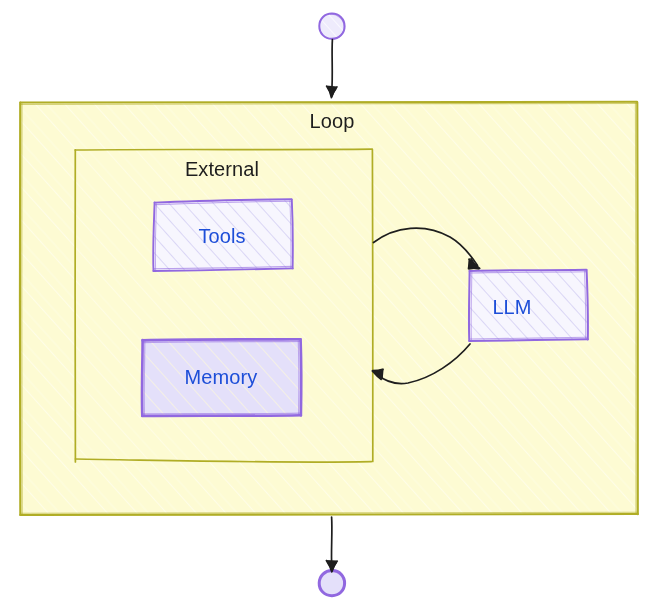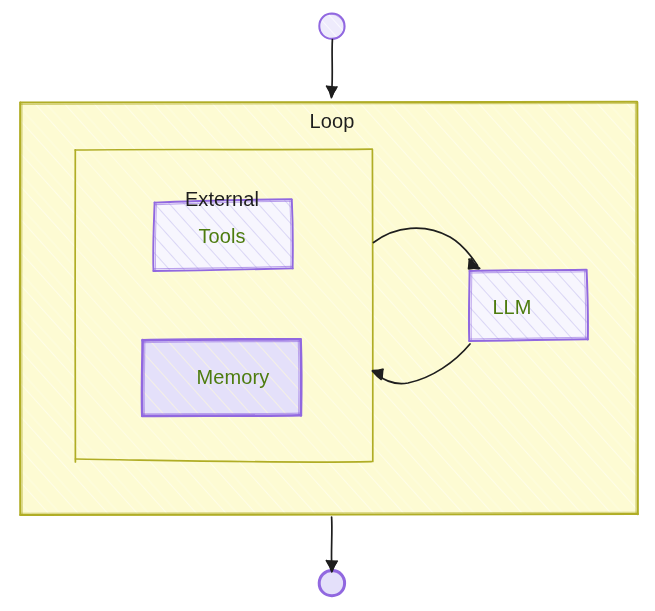--- a/index.html
+++ b/index.html
@@ -25,21 +25,21 @@
   svg.canvas {
     position: absolute;
     left: 0;
     top: 0;
     width: 655px;
     height: 611px;
     display: block;
   }
   .node-label {
     position: absolute;
-    color: #4d7c0f;
+    color: #1d4ed8;
     font-family: "Liberation Sans", sans-serif;
     font-size: 20px;
     line-height: 1;
     white-space: nowrap;
     transform: translate(-50%, -50%);
     letter-spacing: 0.1px;
     pointer-events: none;
   }
   .container-label {
     position: absolute;
@@ -168,21 +168,21 @@
 
     <g>
       <path d="M331.6,517.0 C332.6,533 330.8,550 331.8,568.8" fill="none" stroke="#1e1e1e" stroke-width="1.7" stroke-linecap="round"></path>
       <path d="M326.0,560.0 C328.4,563.6 330.6,567.6 331.8,572.0 C333.2,567.8 335.2,563.8 337.6,560.6" fill="#1e1e1e" stroke="#1e1e1e" stroke-width="1.5" stroke-linejoin="round"></path>
       <path d="M327.6,561.8 C329.6,564.8 331.0,568.0 331.8,571.2 C332.8,568.0 334.4,565.2 336.2,562.6" fill="#1e1e1e" stroke="#1e1e1e" stroke-width="1.4" stroke-linejoin="round"></path>
     </g>
   </svg>
 
   <div class="container-label" style="left:332px; top:121px;">Loop</div>
 
-  <div class="container-label" style="left:222px; top:169px;margin-top:30px;">External</div>
+  <div class="container-label" style="left:222px; top:169px;">External</div>
 
   <div class="node-label" style="left:222px; top:236px;">Tools</div>
 
-  <div class="node-label" style="left:221px; top:377px;margin-left:12px;">Memory</div>
+  <div class="node-label" style="left:221px; top:377px;">Memory</div>
 
   <div class="node-label" style="left:512px; top:307px;">LLM</div>
 
 </div>
 
 </body></html>

